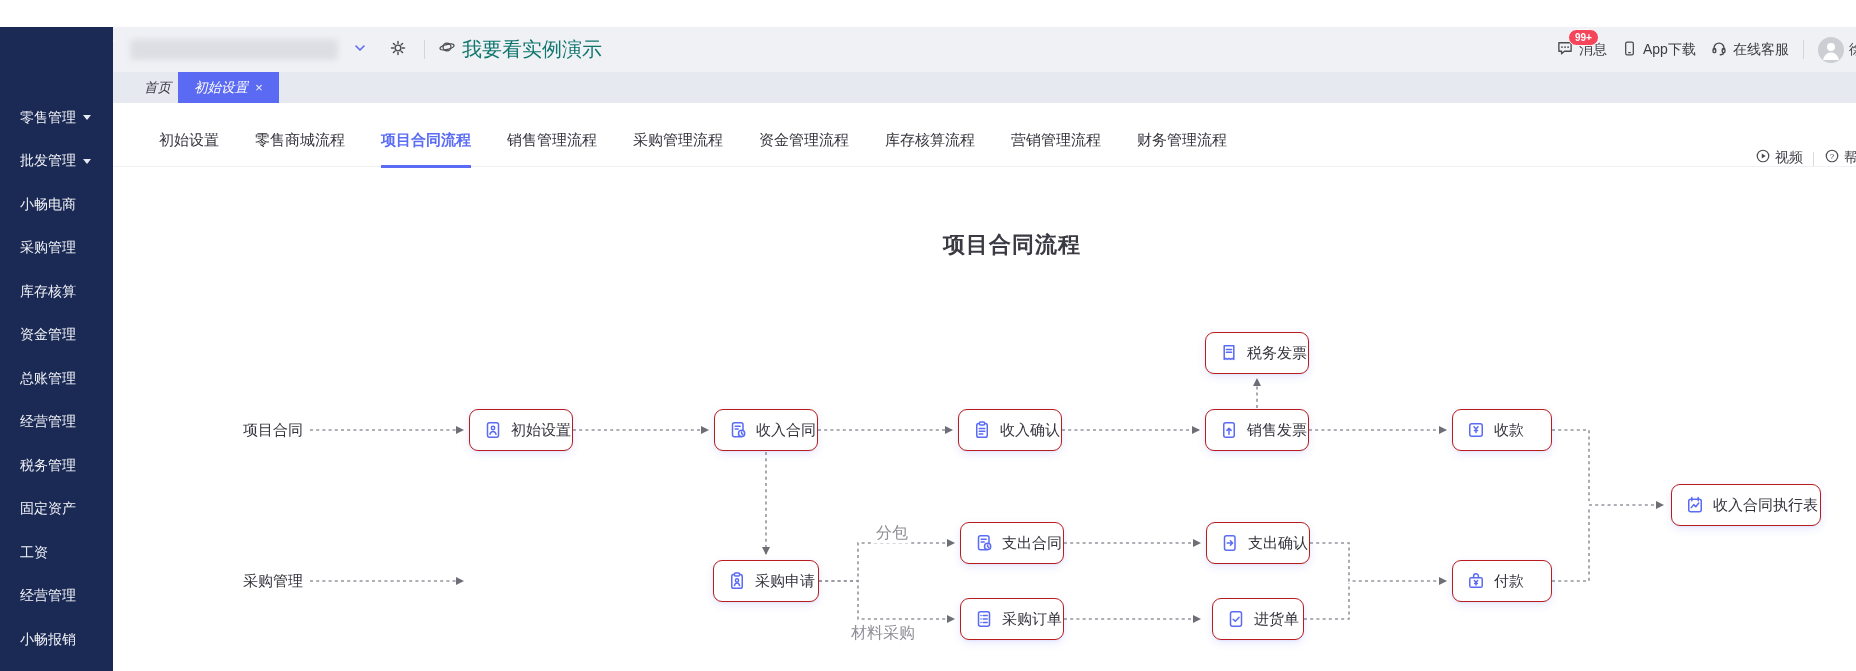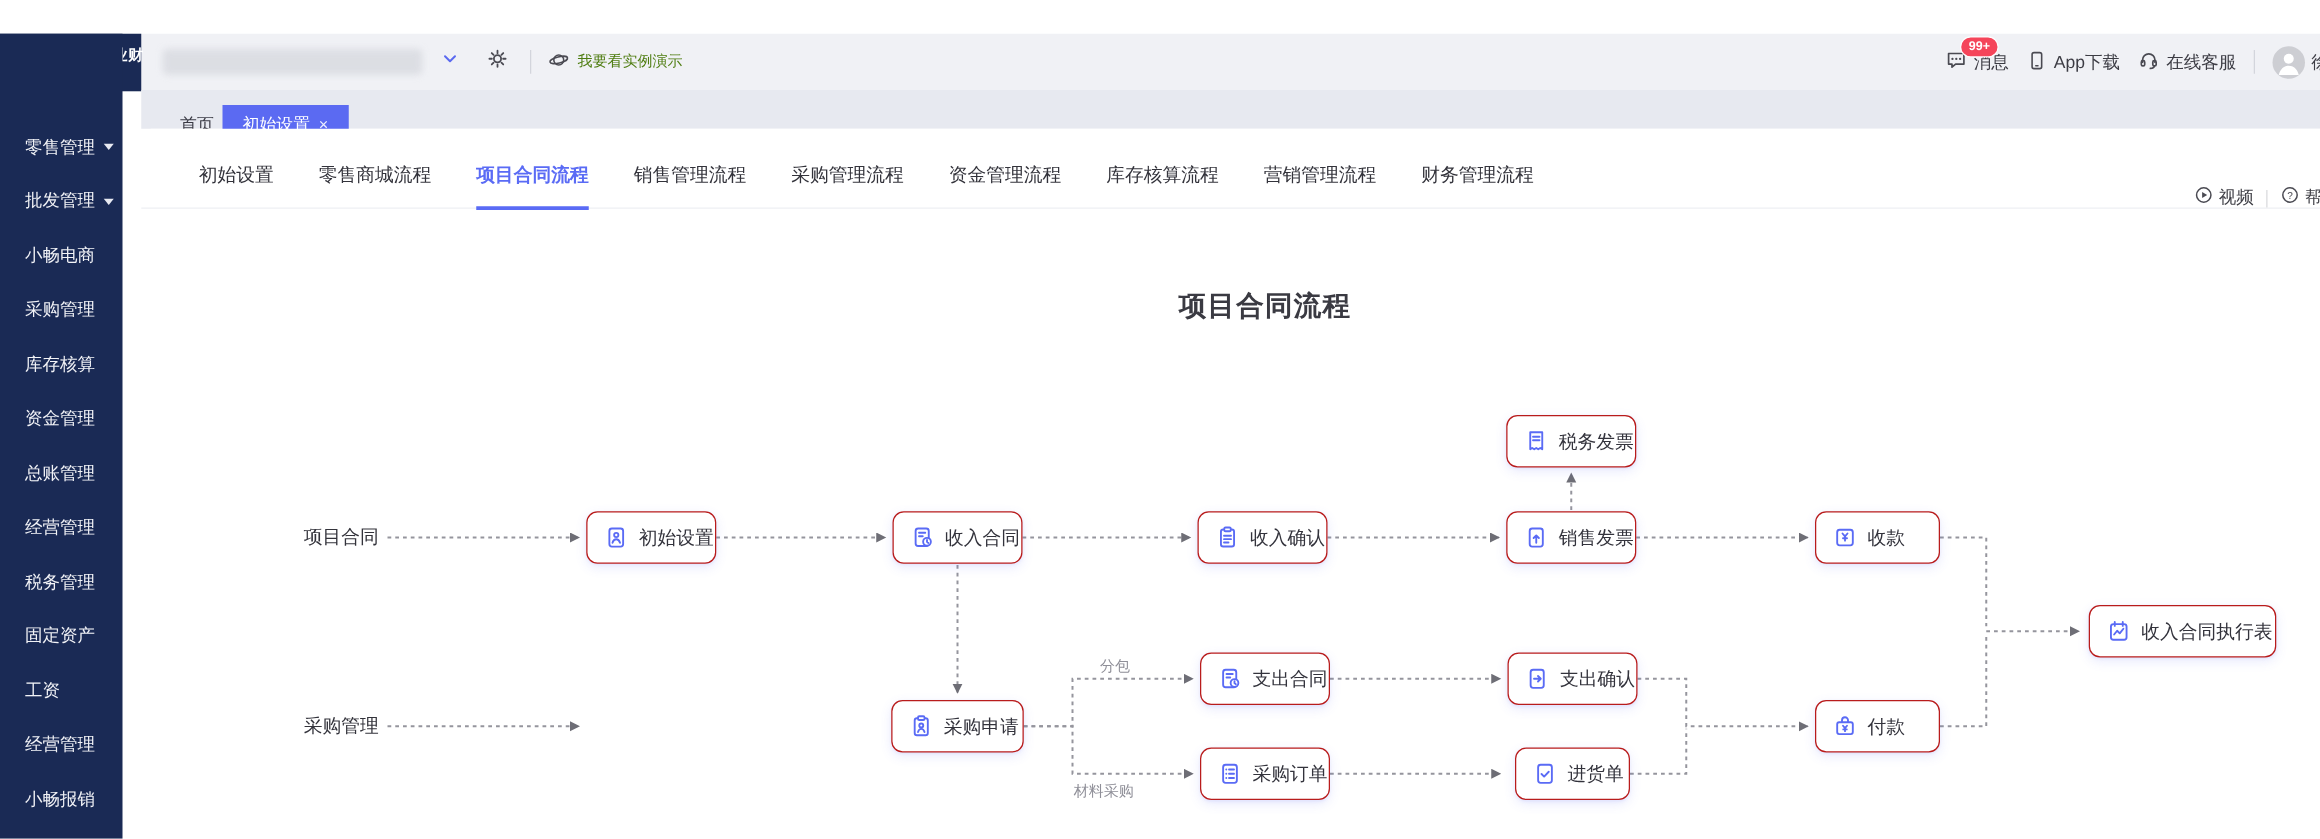--- a/index.html
+++ b/index.html
@@ -12,34 +12,34 @@
   
   .top-strip{position:absolute;left:0;top:0;width:100%;height:27px;background:#ffffff;}
   .app-header{position:absolute;left:0;top:27px;width:100%;height:45px;background:#f0f1f5;border-bottom:1px solid #e3e5eb;}
   .logo-block{position:absolute;left:0;top:0;width:113px;height:46px;background:#1a2a55;color:#fff;}
   .logo-block svg{position:absolute;left:9px;top:7px;}
   .brand-line1{position:absolute;left:40px;top:9px;font-size:12px;font-weight:bold;letter-spacing:.5px;white-space:nowrap;}
   .brand-line2{position:absolute;left:10px;top:30px;font-size:10.5px;letter-spacing:1px;}
   .redacted-name{position:absolute;left:130px;top:12px;width:208px;height:21px;background:#d9dbe1;border-radius:4px;filter:blur(3px);opacity:.85;}
   .hdr-ib{position:absolute;top:0;height:45px;display:flex;align-items:center;cursor:pointer;}
   .hdr-divider{position:absolute;top:13px;width:1px;height:19px;background:#d3d5dc;}
-  .demo-link{left:438px;gap:6px;font-size:12px;color:#4d7c0f;}
+  .demo-link{left:438px;gap:6px;font-size:20px;color:#0f766e;}
   .hdr-right{position:absolute;left:1556px;top:0;height:45px;display:flex;align-items:center;gap:14px;color:#3c3c44;font-size:14px;}
   .hdr-item{display:flex;align-items:center;gap:5px;cursor:pointer;position:relative;white-space:nowrap;}
   .badge{position:absolute;top:-10px;left:12px;background:#f5455a;color:#fff;font-size:10px;font-weight:bold;
     padding:1.5px 6px;border-radius:9px;border:1.5px solid #fdfdfe;line-height:1.2;}
   .avatar{width:26px;height:26px;border-radius:50%;background:#cdced3;display:flex;align-items:center;justify-content:center;overflow:hidden;}
   
   .wtab-strip{position:absolute;left:113px;top:72px;right:0;height:31px;background:#e7e9f0;}
-  .wtab{position:absolute;top:12px;height:31px;display:flex;align-items:center;justify-content:flex-start;
-    font-size:13.5px;color:#3a3a44;cursor:pointer;padding:0 16px;}
+  .wtab{position:absolute;top:0;height:31px;display:flex;align-items:center;justify-content:flex-start;
+    font-size:13.5px;color:#3a3a44;cursor:pointer;padding:0 16px;font-style:italic;}
   .wtab.active{background:#5b6af2;color:#fff;gap:7px;}
   .wtab .close{font-size:13px;opacity:.9;}
   
-  .sidebar{position:absolute;left:0;top:27px;bottom:0;width:98px;background:#1a2a55;}
+  .sidebar{position:absolute;left:0;top:27px;bottom:0;width:113px;background:#1a2a55;}
   .side-menu{position:absolute;left:0;top:69px;width:113px;}
   .side-item{height:43.5px;display:flex;align-items:center;padding-left:20px;color:#f2f3f7;font-size:14px;cursor:pointer;white-space:nowrap;}
   .caret{width:0;height:0;border-left:4.5px solid transparent;border-right:4.5px solid transparent;border-top:5.5px solid #e8eaf2;margin-left:7px;}
   
   .panel{position:absolute;left:113px;top:103px;right:0;bottom:0;background:#fff;border-top-left-radius:8px;}
   .ctab-bar{position:absolute;left:0;top:0;right:0;height:64px;display:flex;align-items:flex-end;
     padding-left:46px;gap:36px;border-bottom:1px solid #eef0f4;box-sizing:border-box;}
   .ctab{padding-bottom:15px;font-size:15px;color:#33333b;cursor:pointer;white-space:nowrap;border-bottom:3px solid transparent;margin-bottom:-2px;}
   .ctab.active{color:#5a6bf5;font-weight:bold;border-bottom-color:#5a6bf5;}
   .panel-actions{position:absolute;top:0;right:-16px;height:64px;display:flex;align-items:flex-end;padding-bottom:15px;gap:10px;font-size:14px;color:#3f3f46;}
@@ -49,21 +49,21 @@
   .flow-canvas{position:absolute;left:0;top:64px;right:0;bottom:0;overflow:hidden;}
   .flow-title{position:absolute;left:899px;top:63px;transform:translateX(-50%);font-size:22px;font-weight:600;color:#3a3a42;letter-spacing:1px;white-space:nowrap;}
   .flow-svg{position:absolute;left:0;top:0;pointer-events:none;}
   .flow-node{position:absolute;transform:translate(-50%,-50%);height:42px;box-sizing:border-box;
     display:flex;align-items:center;gap:8px;padding:0 13px;background:#fff;
     border:1px solid #b91c1c;border-radius:9px;
     box-shadow:0 3px 9px rgba(93,107,245,.14),0 1px 2px rgba(93,107,245,.08);
     font-size:15px;color:#33333c;white-space:nowrap;cursor:pointer;}
   .flow-node .nicon{width:20px;height:20px;flex:none;display:flex;}
   .row-label{position:absolute;transform:translateY(-50%);font-size:15px;font-weight:500;color:#33333b;white-space:nowrap;}
-  .edge-label{position:absolute;transform:translate(-50%,-50%);font-size:12px;color:#8f8f98;white-space:nowrap;background:#fff;padding:0 2px;}
+  .edge-label{position:absolute;transform:translate(-50%,-50%);font-size:16px;color:#8f8f98;white-space:nowrap;background:#fff;padding:0 2px;}
 </style>
 </head>
 <body>
 
 <div class="top-strip"></div>
 
 <div class="app-header">
   <div class="redacted-name"></div>
 
   <div class="hdr-ib" style="left:352px">

